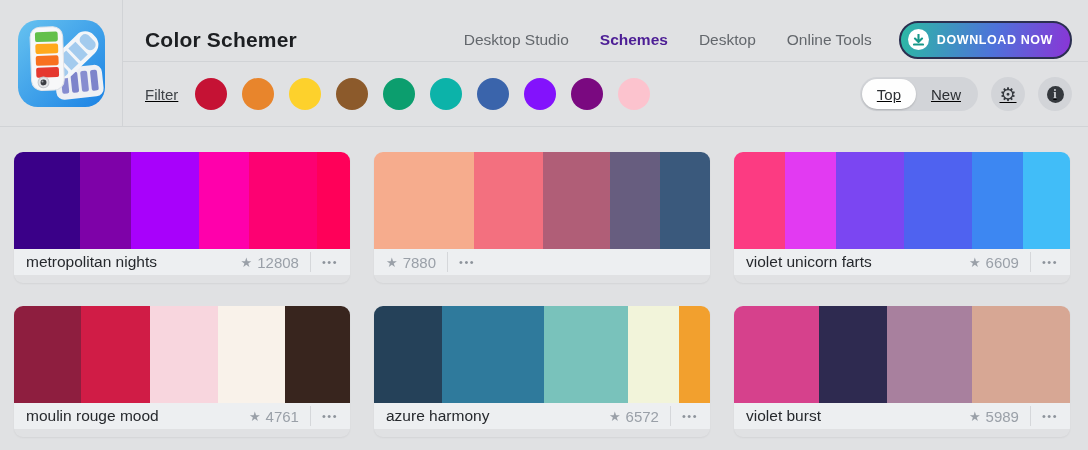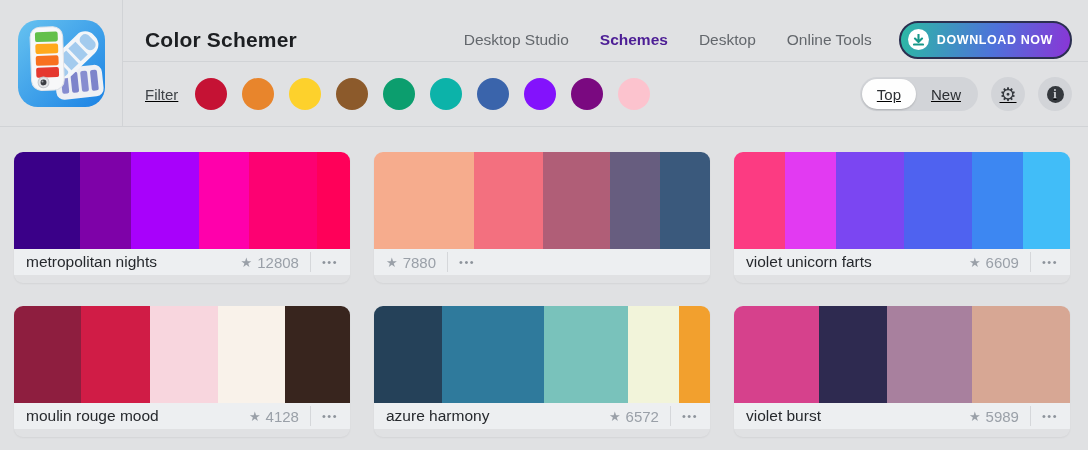--- a/index.html
+++ b/index.html
@@ -250,21 +250,21 @@
         <div class="swatch" style="background: rgb(142, 30, 63); flex-grow: 67;"></div>
         <div class="swatch" style="background: rgb(208, 28, 70); flex-grow: 69;"></div>
         <div class="swatch" style="background: rgb(248, 214, 222); flex-grow: 68;"></div>
         <div class="swatch" style="background: rgb(249, 242, 234); flex-grow: 67;"></div>
         <div class="swatch" style="background: rgb(56, 37, 30); flex-grow: 65;"></div>
       </div>
     <div class="card-footer">
       <span class="card-name">moulin rouge mood</span>
       <span class="star-group">
         <span class="star-icon">★</span>
-        <span>4128</span>
+        <span>4761</span>
       </span>
       <span class="footer-divider"></span>
       <span class="menu-dots">•••</span>
     </div>
   </div>
 
   <div class="card">
     <div class="swatch-row">
         <div class="swatch" style="background: rgb(37, 65, 89); flex-grow: 68;"></div>
         <div class="swatch" style="background: rgb(47, 122, 156); flex-grow: 102;"></div>

